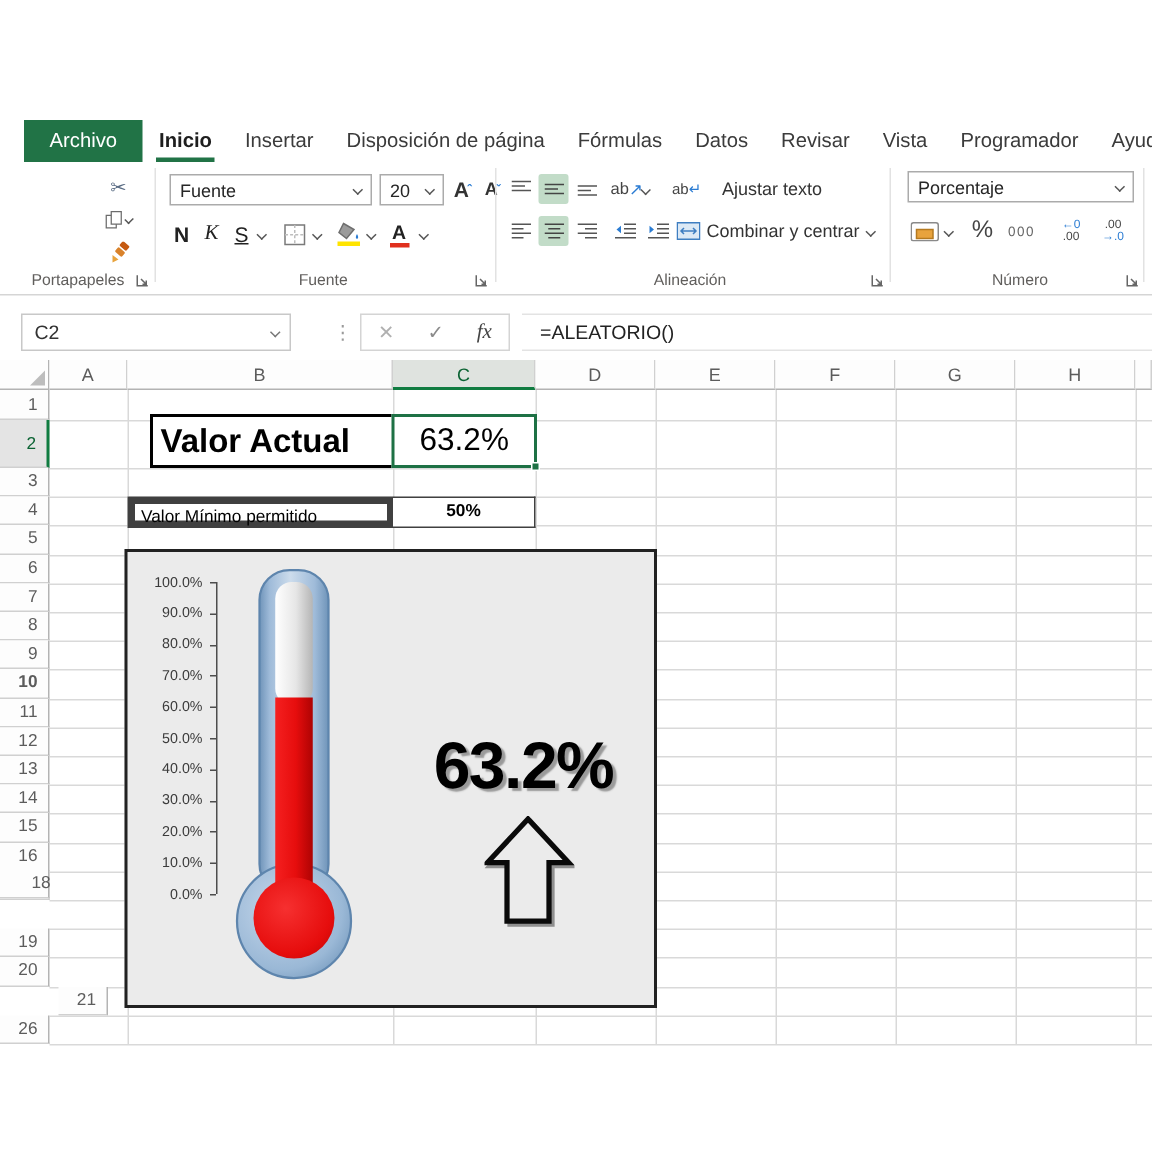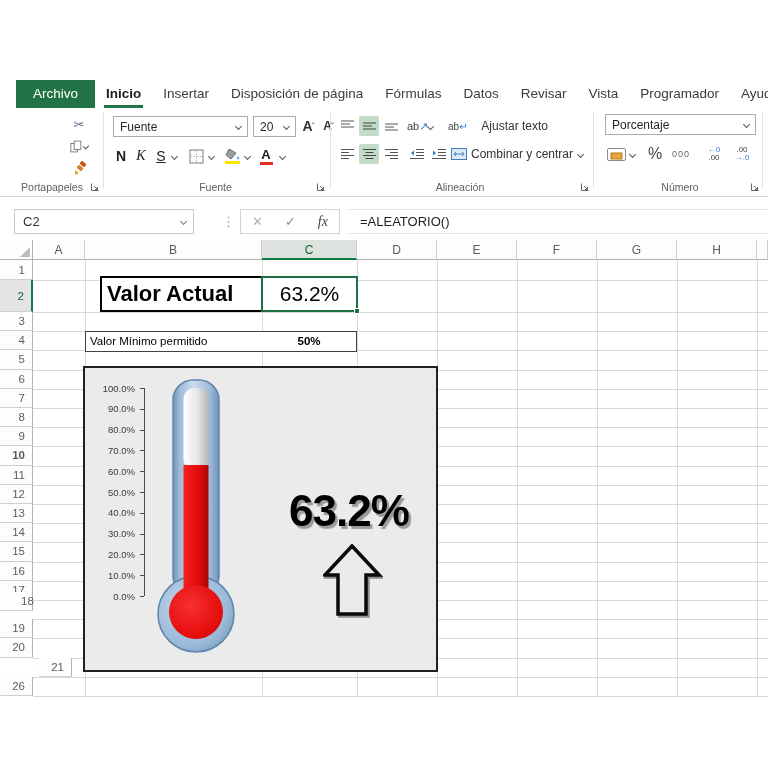--- a/index.html
+++ b/index.html
@@ -84,21 +84,21 @@
   
   #cell-b2 { position:absolute; left:100px; top:276px; width:179px; height:36px;
              border:2.5px solid #000; background:#fff; font-size:22px; font-weight:bold;
              color:#000; line-height:31px; padding-left:5px; z-index:3; }
   #cell-c2 { position:absolute; left:261px; top:276px; width:97px; height:36px;
              border:2px solid #1e7145; background:#fff; font-size:21px; color:#000;
              text-align:center; line-height:31px; z-index:4; }
   #fill-handle { position:absolute; right:-4px; bottom:-4px; width:6px; height:6px;
              background:#1e7145; border:1px solid #fff; }
   #cell-b4 { position:absolute; left:85px; top:331px; width:178px; height:21px;
-             border:1px solid #404040; background:#fff; font-size:11.5px; color:#000;
+             border:5px solid #404040; background:#fff; font-size:11.5px; color:#000;
              line-height:19px; padding-left:4px; z-index:3; }
   #cell-c4 { position:absolute; left:262px; top:331px; width:95px; height:21px;
              border:1px solid #404040; border-left:none; background:#fff; font-size:11.5px;
              font-weight:bold; color:#000; text-align:center; line-height:19px; z-index:3; }
 
   
   #chart { position:absolute; left:83px; top:366px; width:355px; height:306px;
            background:#ebebeb; border:2px solid #212121; z-index:5; }
   .tick-lbl { position:absolute; width:48px; text-align:right; font-size:9.5px;
               color:#3b3b3b; left:2px; }
@@ -385,21 +385,21 @@
       <div class="rowhead" style="top: 168px; height: 19.2px; line-height: 19.2px;">8</div>
       <div class="rowhead" style="top: 187.2px; height: 19.2px; line-height: 19.2px;">9</div>
       <div class="rowhead" style="top: 206.4px; height: 19.2px; line-height: 19.2px; font-weight: bold;">10</div>
       <div class="rowhead" style="top: 225.6px; height: 19.2px; line-height: 19.2px;">11</div>
       <div class="rowhead" style="top: 244.8px; height: 19.2px; line-height: 19.2px;">12</div>
       <div class="rowhead" style="top: 264px; height: 19.2px; line-height: 19.2px;">13</div>
       <div class="rowhead" style="top: 283.2px; height: 19.2px; line-height: 19.2px;">14</div>
       <div class="rowhead" style="top: 302.4px; height: 19.2px; line-height: 19.2px;">15</div>
       <div class="rowhead" style="top: 321.6px; height: 19.2px; line-height: 19.2px;">16</div>
       <div class="rowhead" style="top: 340.8px; height: 19.2px; line-height: 19.2px;">17</div>
-      <div class="rowhead" style="top: 352px; height: 19.2px; line-height: 19.2px; padding-left: 21px;">18</div>
+      <div class="rowhead" style="top: 340px; height: 19.2px; line-height: 19.2px; padding-left: 21px;">18</div>
       <div class="rowhead" style="top: 379.2px; height: 19.2px; line-height: 19.2px;">19</div>
       <div class="rowhead" style="top: 398.4px; height: 19.2px; line-height: 19.2px;">20</div>
       <div class="rowhead" style="top: 417.6px; height: 19.2px; line-height: 19.2px; margin-left: 39px;">21</div>
       <div class="rowhead" style="top: 436.8px; height: 19.2px; line-height: 19.2px;">26</div>
     </div>
 </div>
 
 <div id="cell-b2">Valor Actual</div>
 <div id="cell-c2">
   <span>63.2%</span>

